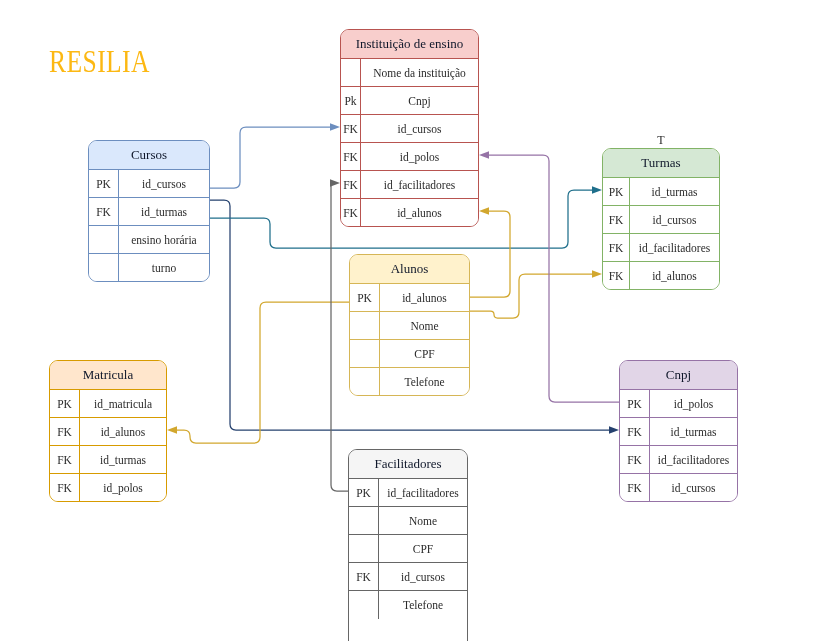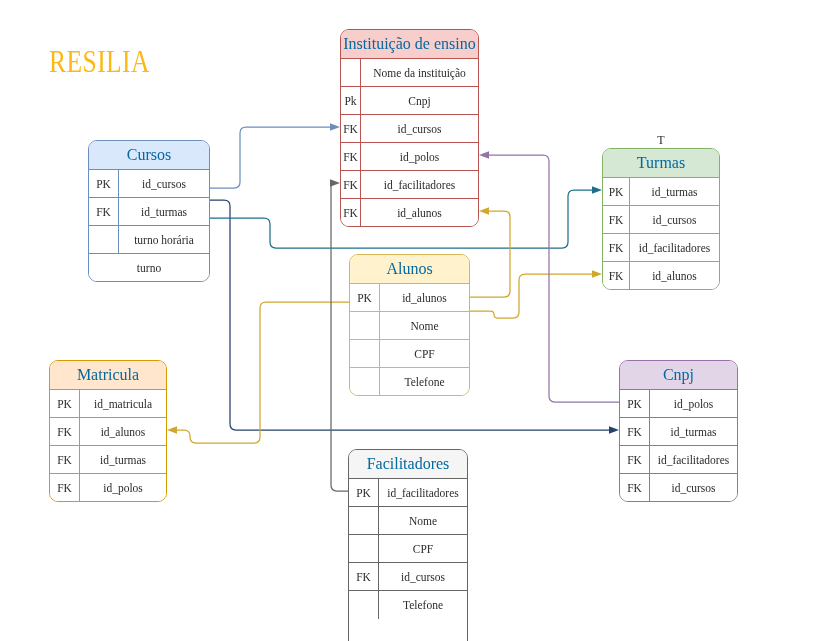--- a/index.html
+++ b/index.html
@@ -4,21 +4,21 @@
 <style>
   html,body{margin:0;padding:0;background:#fff;}
   .canvas{position:relative;width:821px;height:641px;background:#ffffff;overflow:hidden;
           font-family:Liberation Serif, serif;}
   .logo{position:absolute;left:49px;top:43px;font-size:32px;font-weight:400;
         color:#fcb813;letter-spacing:.5px;transform:scaleX(.8);transform-origin:left center;
         white-space:nowrap;}
   .entity{position:absolute;border:1px solid #999;border-radius:9px;background:#fff;
           overflow:hidden;box-sizing:border-box;}
   .entity-header{height:28px;display:flex;align-items:center;justify-content:center;
-          font-size:16px;color:#0369a1;border-bottom:1px solid;}
+          font-size:13px;color:#0f172a;border-bottom:1px solid;}
   .entity-row{height:28px;display:flex;box-sizing:border-box;border-bottom:1px solid;background:#fff;}
   .entity-row:last-child{border-bottom:none!important;}
   .cell-key{flex:none;display:flex;align-items:center;justify-content:center;
           font-size:11.5px;color:#2b2b2b;border-right:1px solid;box-sizing:border-box;}
   .cell-label{flex:1;display:flex;align-items:center;justify-content:center;
           font-size:11.5px;color:#2b2b2b;white-space:nowrap;overflow:hidden;}
   .entity-annotation{position:absolute;font-size:12px;color:#2b2b2b;transform:translateX(-50%);}
   #connectors{position:absolute;left:0;top:0;pointer-events:none;}
 </style>
 </head>
@@ -59,23 +59,23 @@
         <div class="entity-row" style="border-color: rgb(108, 142, 191);">
           <div class="cell-key" style="width: 30px; border-color: rgb(108, 142, 191);">PK</div>
           <div class="cell-label">id_cursos</div>
         </div>
         <div class="entity-row" style="border-color: rgb(108, 142, 191);">
           <div class="cell-key" style="width: 30px; border-color: rgb(108, 142, 191);">FK</div>
           <div class="cell-label">id_turmas</div>
         </div>
         <div class="entity-row" style="border-color: rgb(108, 142, 191);">
           <div class="cell-key" style="width: 30px; border-color: rgb(108, 142, 191);"></div>
-          <div class="cell-label">turno horária</div>
+          <div class="cell-label">ensino horária</div>
         </div>
-        <div class="entity-row" style="border-color: rgb(108, 142, 191); flex-direction: column;">
+        <div class="entity-row" style="border-color: rgb(108, 142, 191);">
           <div class="cell-key" style="width: 30px; border-color: rgb(108, 142, 191);"></div>
           <div class="cell-label">turno</div>
         </div>
       </div>
       <div class="entity" style="left: 602px; top: 148px; width: 118px; height: 142px; border-color: rgb(130, 179, 102);">
         <div class="entity-header" style="background: rgb(213, 232, 212); border-color: rgb(130, 179, 102);">Turmas</div>
         <div class="entity-row" style="border-color: rgb(130, 179, 102);">
           <div class="cell-key" style="width: 27px; border-color: rgb(130, 179, 102);">PK</div>
           <div class="cell-label">id_turmas</div>
         </div>

